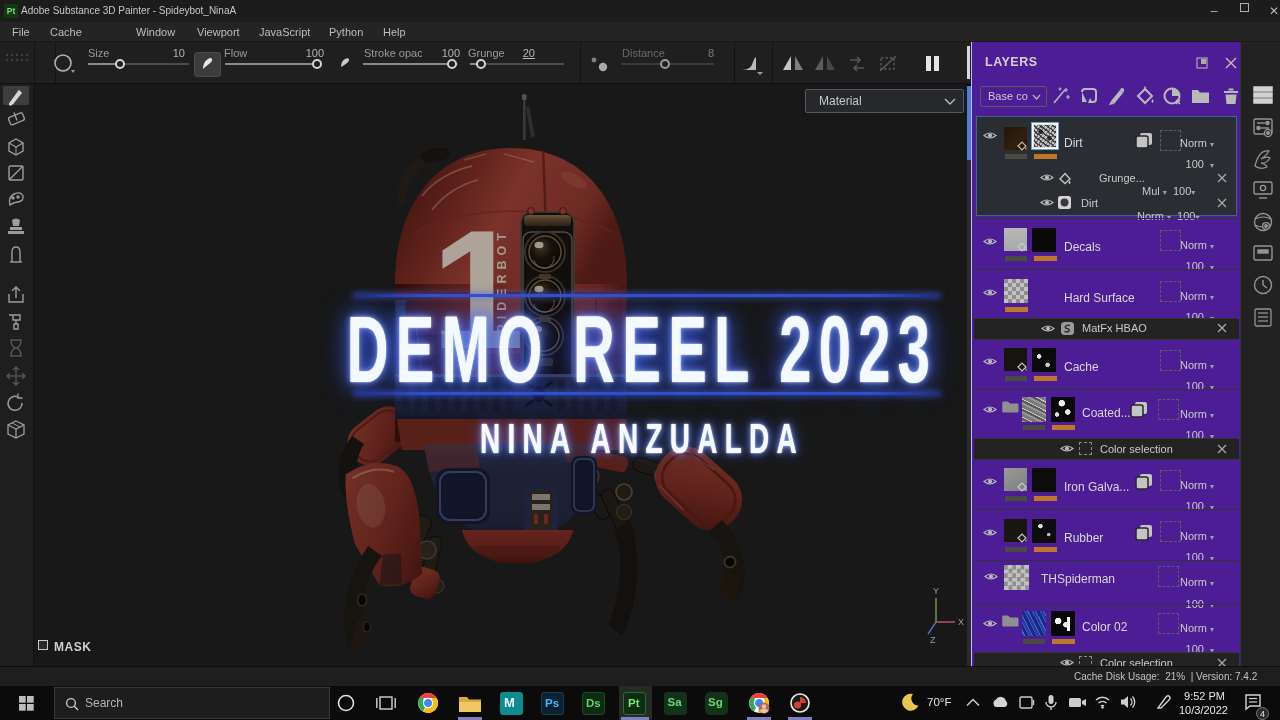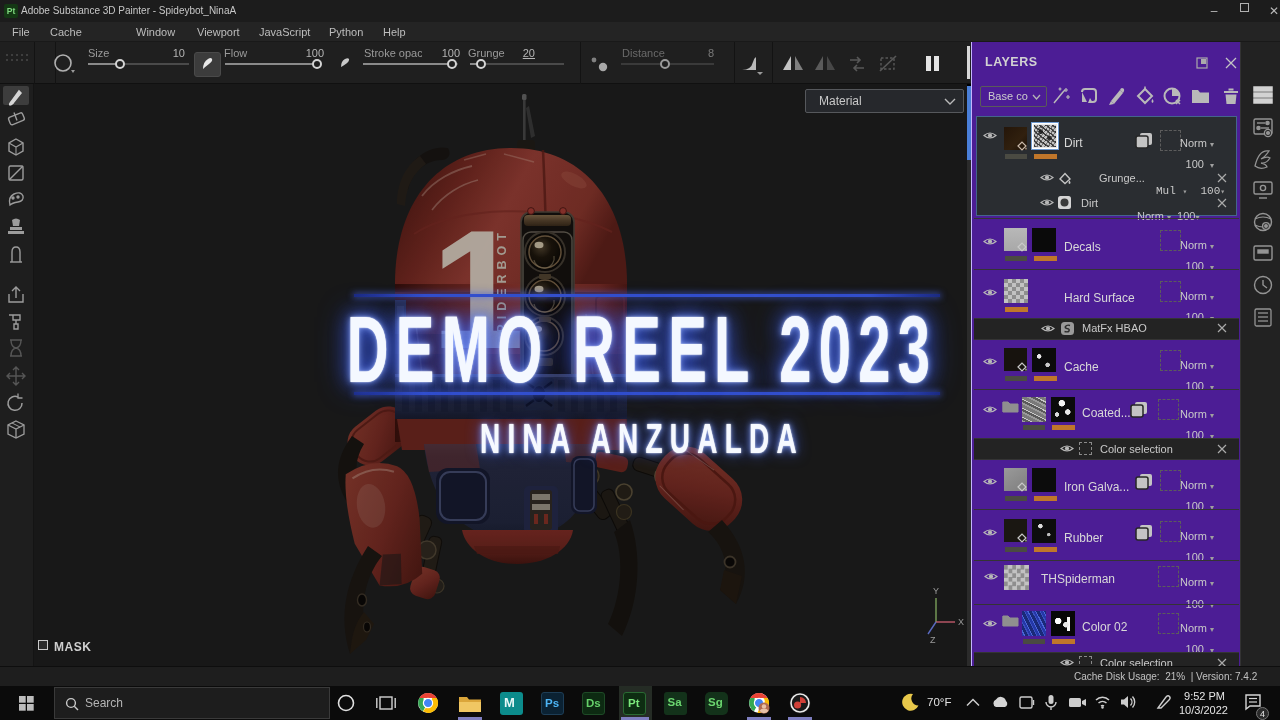--- a/index.html
+++ b/index.html
@@ -535,21 +535,21 @@
       <div class="norm" style="left:176px;top:61px;width:66px;text-align:right;">100 &nbsp;<span class="chv">▾</span></div>
 <svg class="abs" style="left:68px;top:88px;" width="14" height="11">
         <path d="M1 5.5 Q7 0.5 13 5.5 Q7 10.5 1 5.5 Z" fill="none" stroke="#b8b8b8" stroke-width="1.2"></path>
         <circle cx="7" cy="5.5" r="2.1" fill="#b8b8b8"></circle>
       </svg>
       <svg class="abs" style="left:85px;top:86px;" width="15" height="15">
         <path d="M3 9 L8 3.5 L13 9 L8 13.5 Z" fill="none" stroke="#c4c4c4" stroke-width="1.4"></path>
         <path d="M12.5 10.5 q2 2.5 0 3.5 q-2 -1 0 -3.5" fill="#c4c4c4"></path>
       </svg>
       <div class="stext" style="left:109px;top:88px;margin-left:18px;">Grunge...</div>
-      <div class="norm" style="left:184px;top:88px;font-family:Liberation Mono, monospace;">Mul <span class="chv">▾</span>&nbsp; 100<span class="chv">▾</span></div>
+      <div class="norm" style="left:170px;top:88px;">Mul <span class="chv">▾</span>&nbsp; 100<span class="chv">▾</span></div>
       <svg class="abs" style="left:245px;top:89px;" width="10" height="10">
         <path d="M1 1 L9 9 M9 1 L1 9" stroke="#aaaaaa" stroke-width="1.2"></path>
       </svg>
 <svg class="abs" style="left:68px;top:113px;" width="14" height="11">
         <path d="M1 5.5 Q7 0.5 13 5.5 Q7 10.5 1 5.5 Z" fill="none" stroke="#b8b8b8" stroke-width="1.2"></path>
         <circle cx="7" cy="5.5" r="2.1" fill="#b8b8b8"></circle>
       </svg>
       <svg class="abs" style="left:85px;top:111px;" width="15" height="15">
         <rect x="1" y="1" width="13" height="13" rx="2.5" fill="#d4d4d4"></rect>
         <circle cx="7.5" cy="7.5" r="4" fill="#3a3a3a"></circle>

